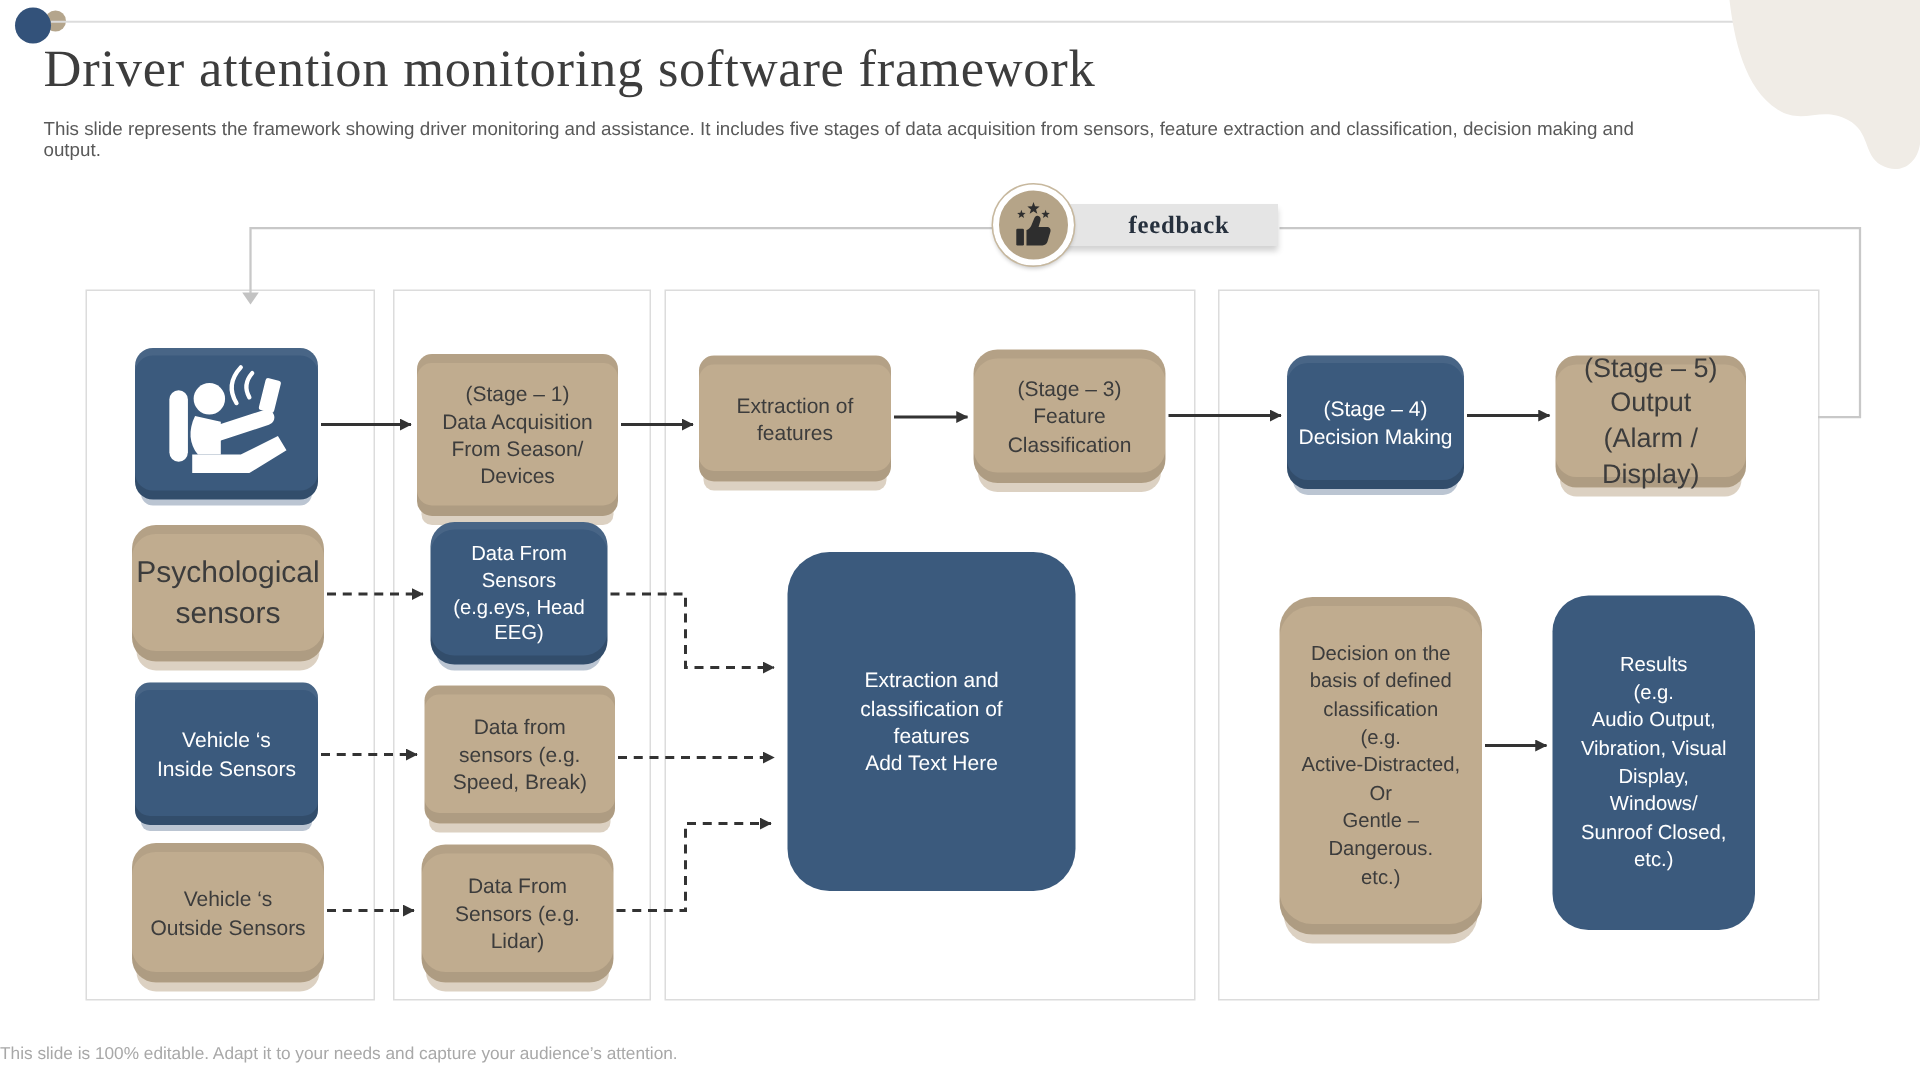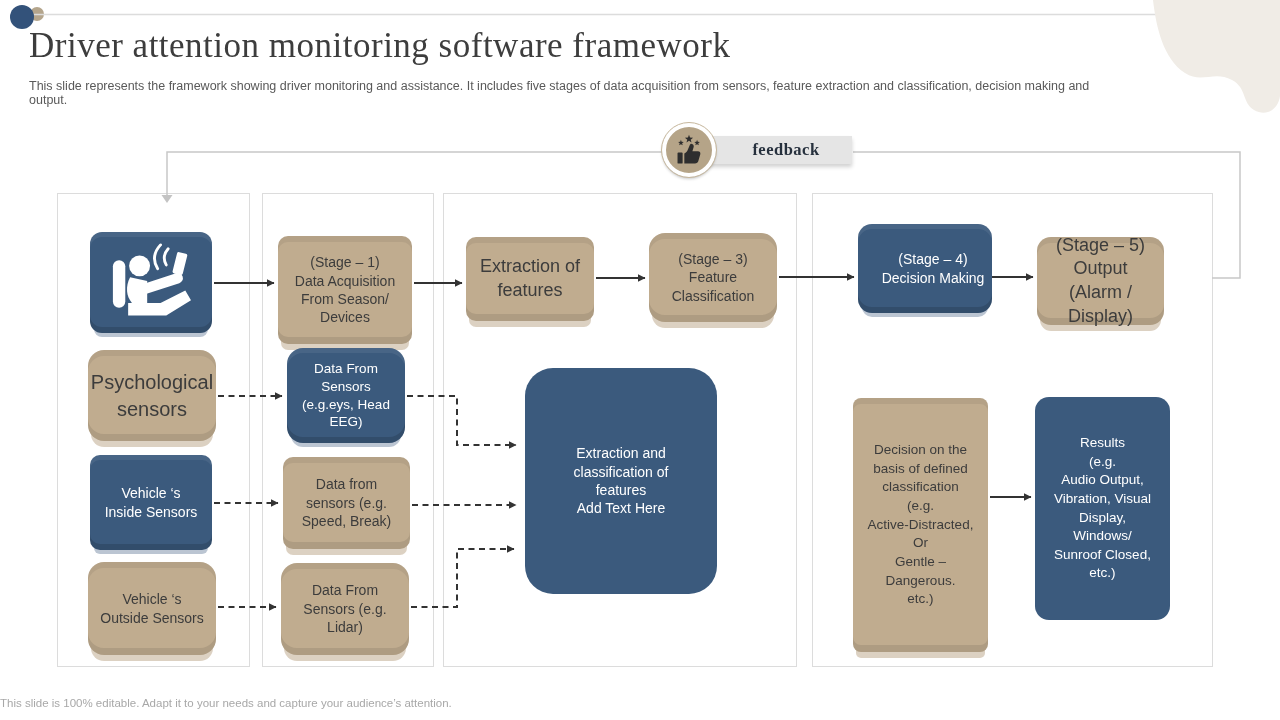--- a/index.html
+++ b/index.html
@@ -106,26 +106,26 @@
         <path d="M68 6 q-7 8 -2 17" stroke="#ffffff" fill="none" stroke-width="3" stroke-linecap="round"></path>
         <path d="M60 2 q-11 12 -3 25" stroke="#ffffff" fill="none" stroke-width="3" stroke-linecap="round"></path>
         <path d="M26 63 L60 63 L86 50 L92 60 L66 76 L26 76 Z"></path>
       </svg>
     </span>
   </div>
   <div class="box tan" style="left:278px;top:226px;width:134px;height:108px;border-radius:10px;font-size:14px;margin-top:10px;">(Stage – 1)
 Data Acquisition
 From Season/
 Devices</div>
-  <div class="box tan" style="left:466px;top:237px;width:128px;height:84px;border-radius:10px;font-size:18px;">Extraction of
+  <div class="box tan" style="left:466px;top:237px;width:128px;height:84px;border-radius:10px;font-size:14px;">Extraction of
 features</div>
   <div class="box tan" style="left:649px;top:233px;width:128px;height:89px;border-radius:16px;font-size:14px;">(Stage – 3)
 Feature
 Classification</div>
-  <div class="box navy" style="left:858px;top:224px;width:118px;height:89px;border-radius:14px;font-size:14px;padding-left:16px;">(Stage – 4)
+  <div class="box navy" style="left:858px;top:237px;width:118px;height:89px;border-radius:14px;font-size:14px;">(Stage – 4)
 Decision Making</div>
   <div class="box tan" style="left:1037px;top:237px;width:127px;height:88px;border-radius:14px;font-size:18px;">(Stage – 5)
 Output
 (Alarm / Display)</div>
 
   <div class="box tan" style="left:88px;top:350px;width:128px;height:91px;border-radius:16px;font-size:20px;">Psychological
 sensors</div>
   <div class="box navy" style="left:287px;top:348px;width:118px;height:95px;border-radius:16px;font-size:13.5px;">Data From
 Sensors
 (e.g.eys, Head
@@ -139,30 +139,30 @@
 Outside Sensors</div>
   <div class="box tan" style="left:281px;top:563px;width:128px;height:92px;border-radius:16px;font-size:14px;">Data From
 Sensors (e.g.
 Lidar)</div>
 
   <div class="box navy" style="left:525px;top:368px;width:192px;height:226px;border-radius:28px;font-size:14px;box-shadow:none;">Extraction and
 classification of
 features
 Add Text Here</div>
 
-  <div class="box tan" style="left:853px;top:398px;width:135px;height:254px;border-radius:8px;font-size:13.5px;line-height:1.38;">Decision on the
+  <div class="box tan" style="left:853px;top:398px;width:135px;height:225px;border-radius:22px;font-size:13.5px;line-height:1.38;">Decision on the
 basis of defined
 classification
 (e.g.
 Active-Distracted,
 Or
 Gentle –
 Dangerous.
 etc.)</div>
-  <div class="box navy" style="left:1035px;top:397px;width:135px;height:223px;border-radius:14px;font-size:13.5px;line-height:1.38;box-shadow:none;">Results
+  <div class="box navy" style="left:1035px;top:397px;width:135px;height:223px;border-radius:24px;font-size:13.5px;line-height:1.38;box-shadow:none;">Results
 (e.g.
 Audio Output,
 Vibration, Visual
 Display,
 Windows/
 Sunroof Closed,
 etc.)</div>
 
 </div>
 

